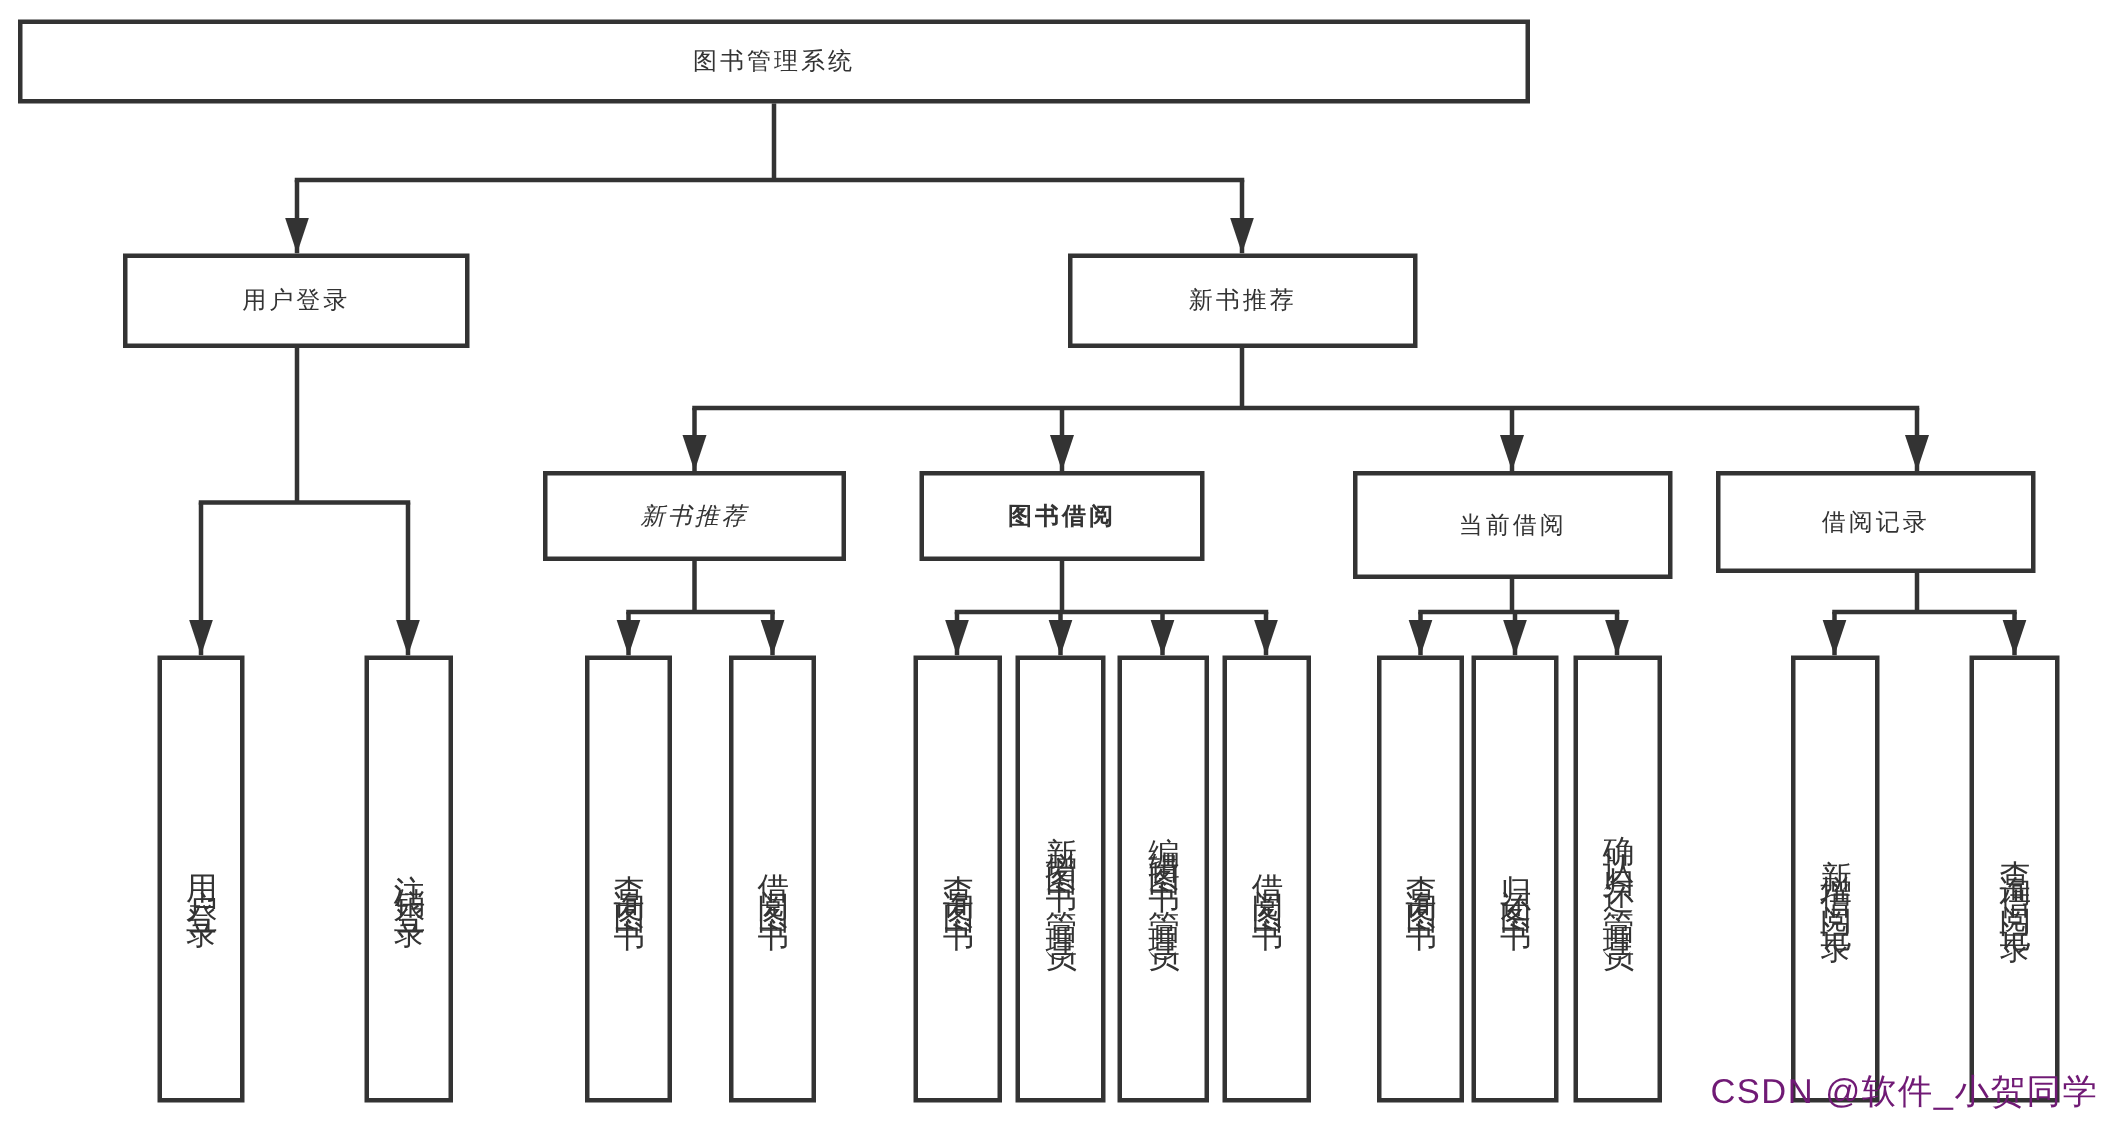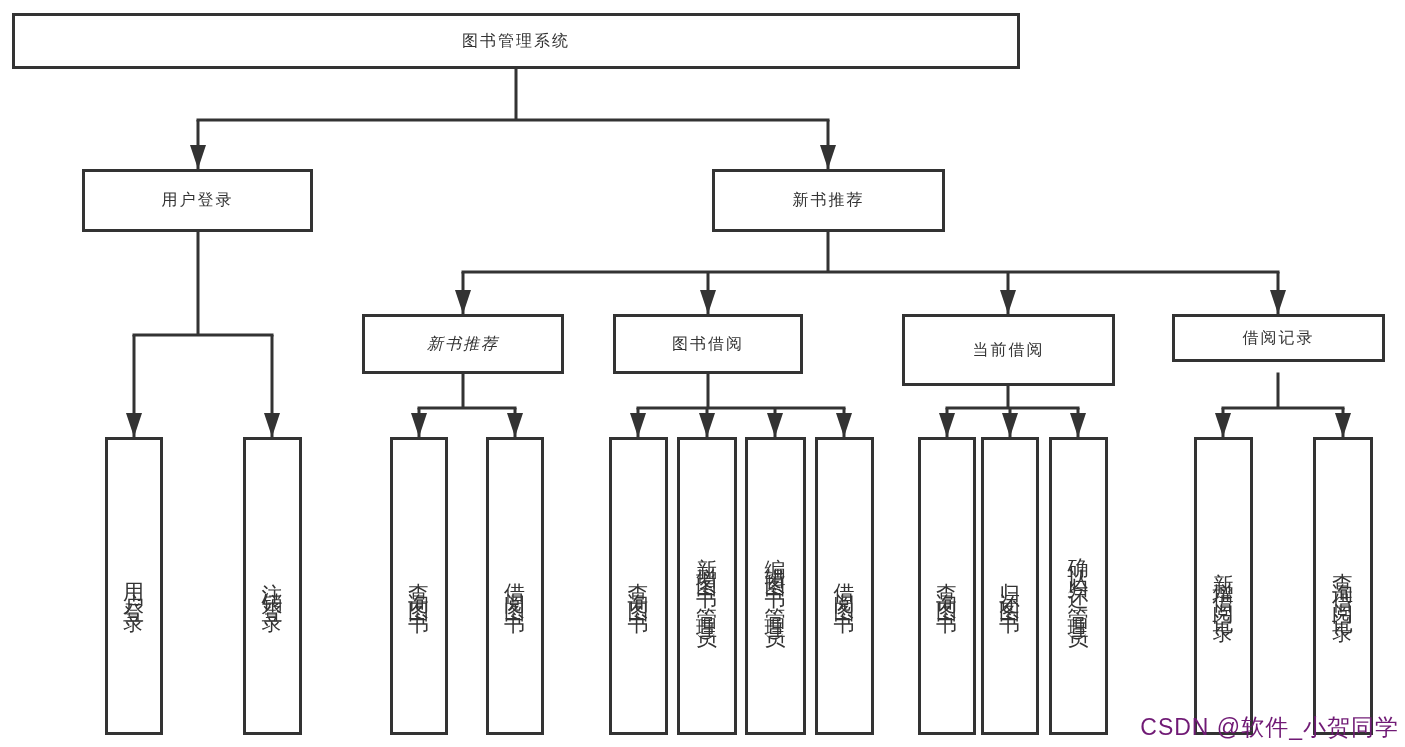--- a/index.html
+++ b/index.html
@@ -73,27 +73,27 @@
   <div class="hnode" style="left:82px;top:169px;width:231px;height:63px;">
     <span>用户登录</span>
   </div>
   <div class="hnode" style="left:712px;top:169px;width:233px;height:63px;">
     <span>新书推荐</span>
   </div>
 
   <div class="hnode" style="left:362px;top:314px;width:202px;height:60px;font-style:italic;">
     <span>新书推荐</span>
   </div>
-  <div class="hnode" style="left:613px;top:314px;width:190px;height:60px;">
+  <div class="hnode" style="left:613px;top:314px;width:190px;height:60px;font-weight:bold;">
     <span>图书借阅</span>
   </div>
   <div class="hnode" style="left:902px;top:314px;width:213px;height:72px;">
     <span>当前借阅</span>
   </div>
-  <div class="hnode" style="left:1172px;top:314px;width:213px;height:48px;text-align:right;">
+  <div class="hnode" style="left:1144px;top:314px;width:213px;height:68px;text-align:right;">
     <span>借阅记录</span>
   </div>
 
   <div class="leaf" style="left:105px;width:58px;">
     <span>用户登录</span>
   </div>
   <div class="leaf" style="left:243px;width:59px;">
     <span>注销登录</span>
   </div>
 

